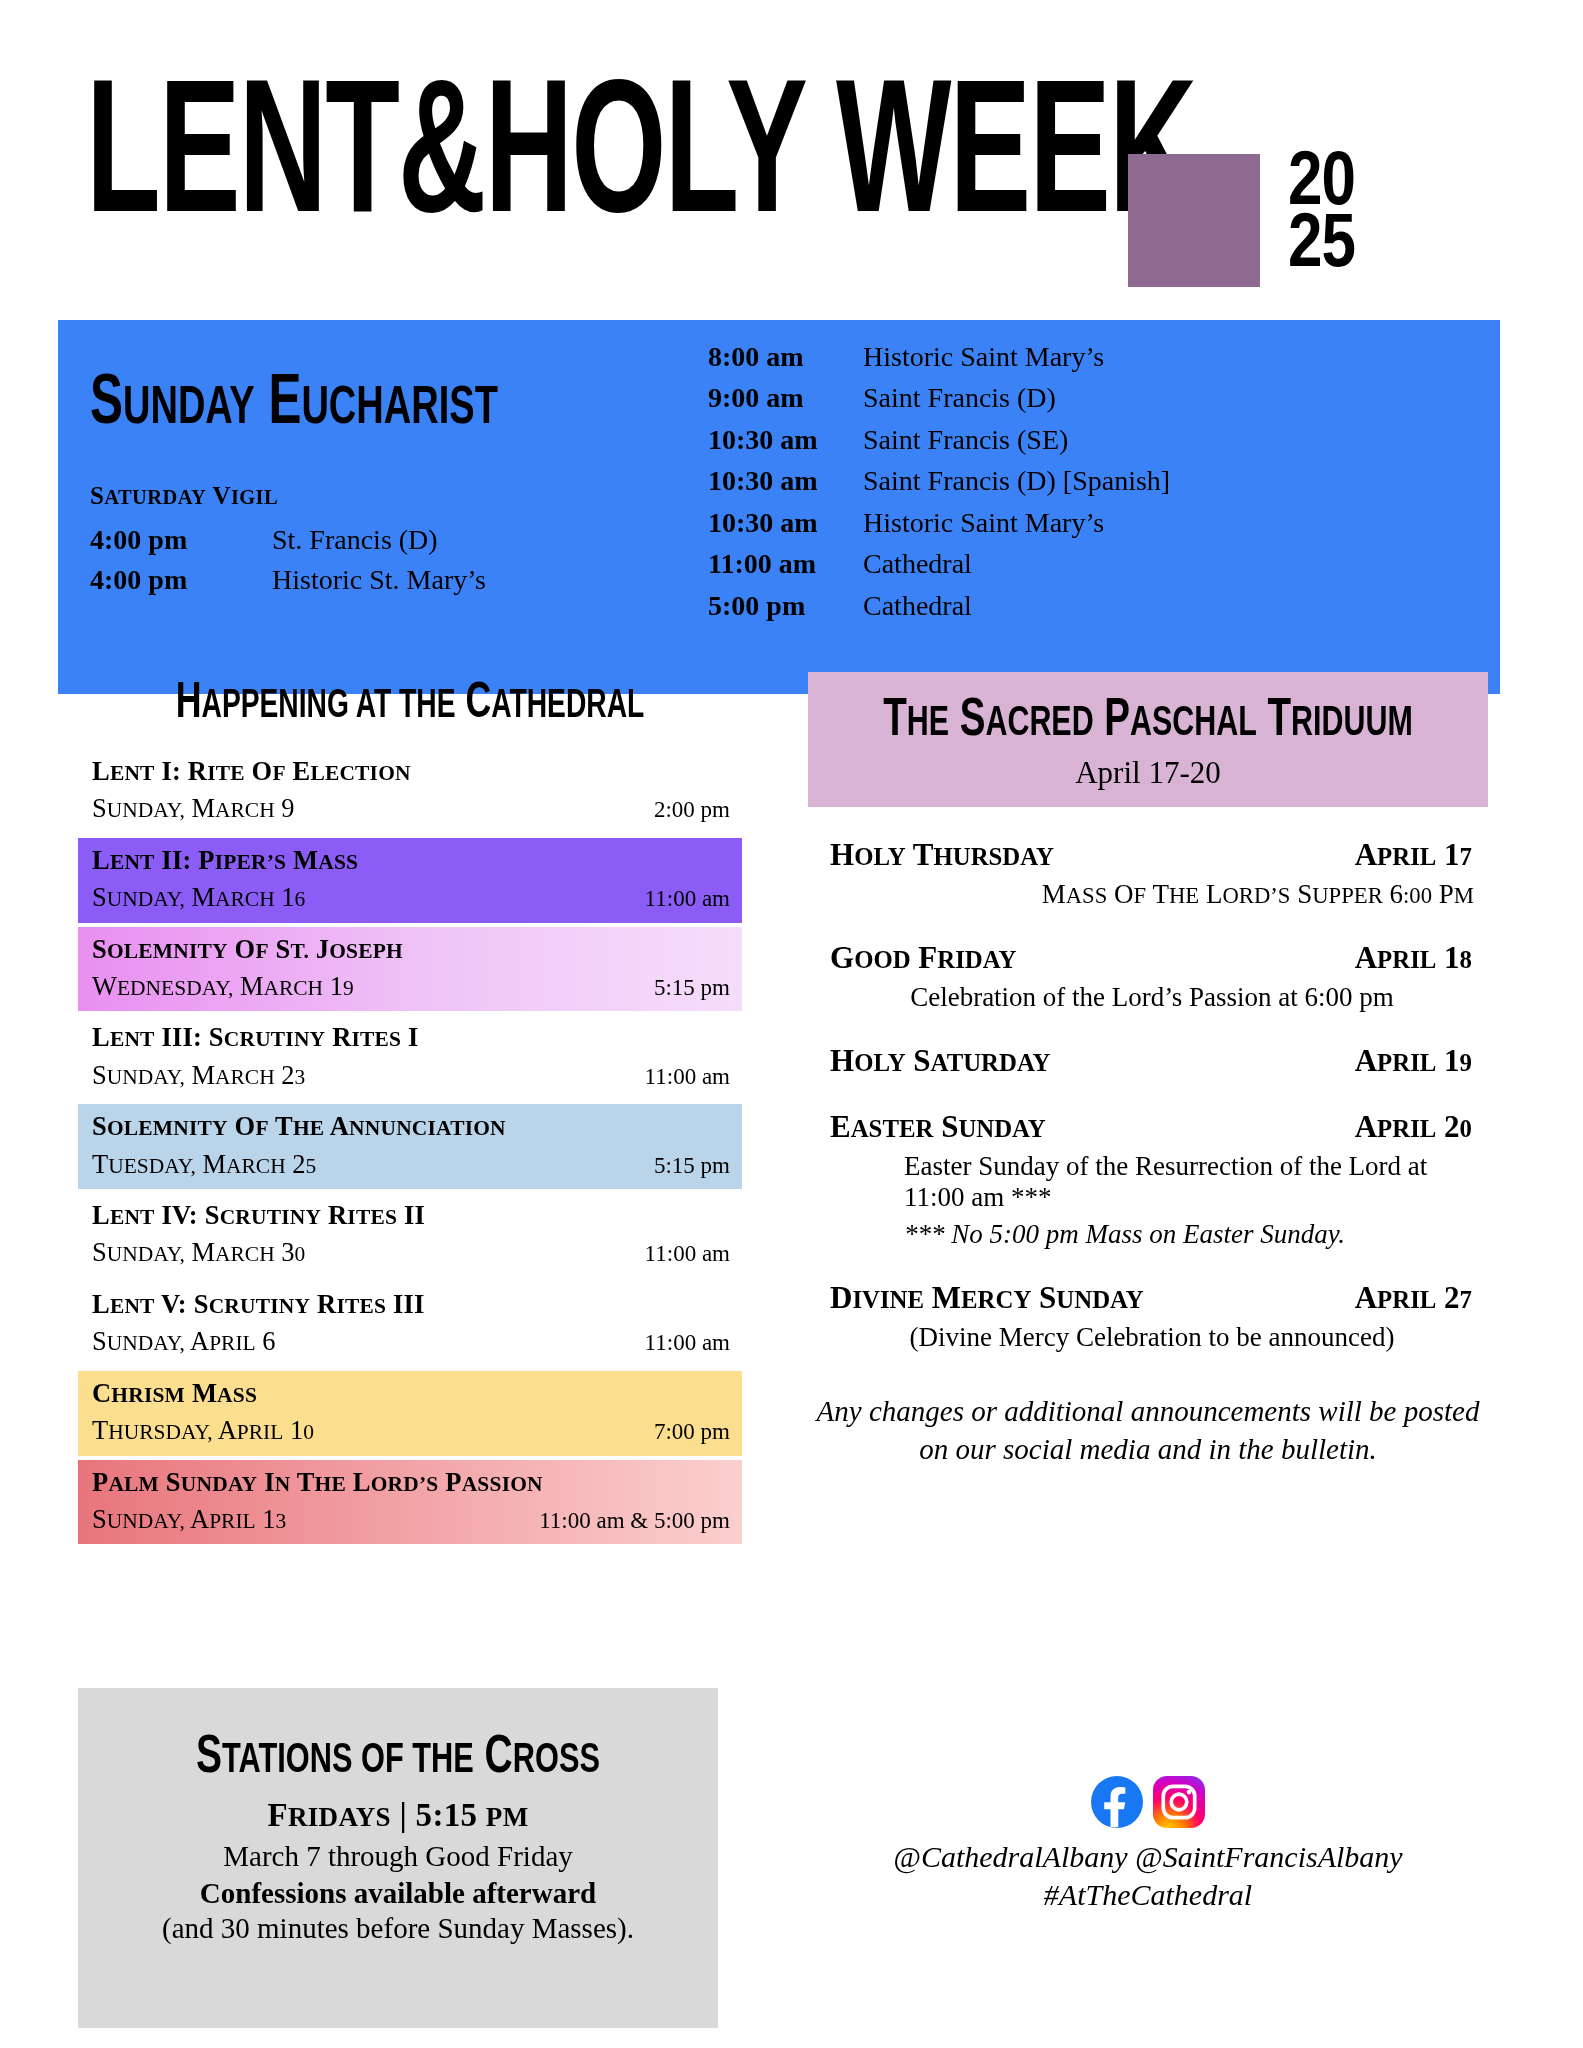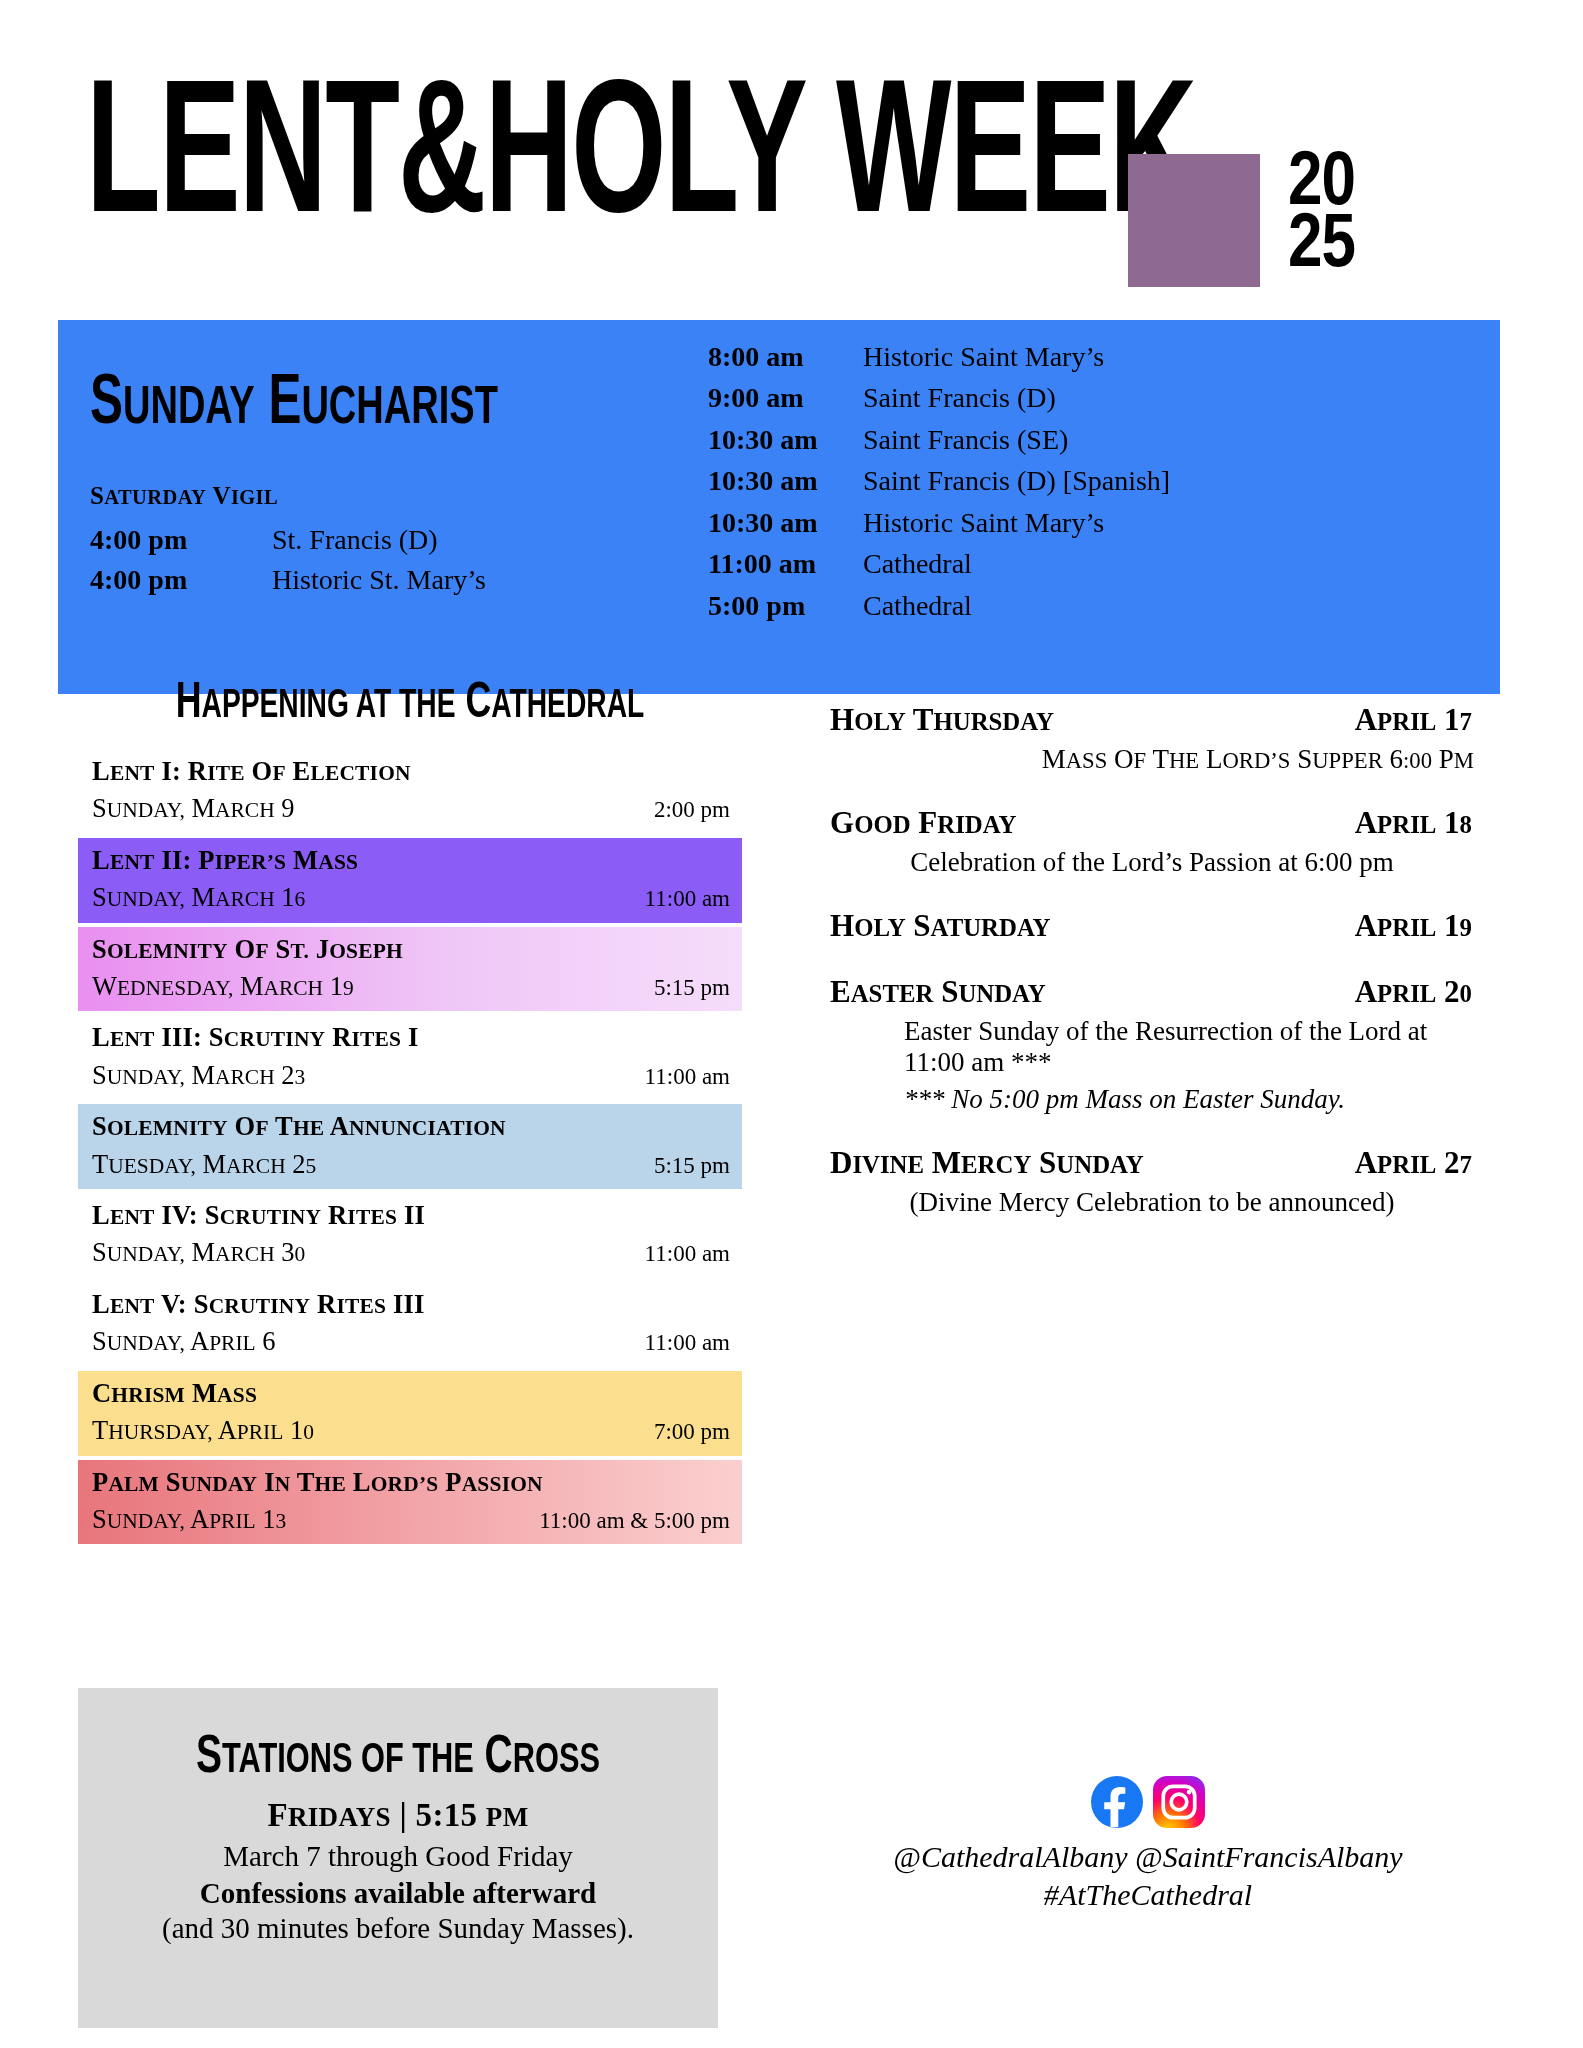--- a/index.html
+++ b/index.html
@@ -405,20 +405,24 @@
 
 <div class="stations">
   <div class="stations-title">S<span class="sc">TATIONS OF THE</span> C<span class="sc">ROSS</span></div>
   <div class="stations-when">F<span class="sc">RIDAYS</span> | 5:15 <span class="sc">PM</span></div>
   <div class="stations-range">March 7 through Good Friday</div>
   <div class="stations-conf">Confessions available afterward</div>
   <div class="stations-note">(and 30 minutes before Sunday Masses).</div>
 </div>
 
 <div class="right-col">
+  <div class="triduum-band" style="background: rgb(217, 179, 212);">
+    <div class="triduum-title">T<span class="sc">HE</span> S<span class="sc">ACRED</span> P<span class="sc">ASCHAL</span> T<span class="sc">RIDUUM</span></div>
+    <div class="triduum-dates">April 17-20</div>
+  </div>
   <div id="triduum-container">
       <div class="trid-item">
         <div class="trid-head">
           <span>H<span class="sc">OLY</span> T<span class="sc">HURSDAY</span></span>
           <span>A<span class="sc">PRIL</span> 1<span class="sc">7</span></span>
         </div>
         <div class="trid-sub right">M<span class="sc">ASS</span> O<span class="sc">F</span> T<span class="sc">HE</span> L<span class="sc">ORD’S</span> S<span class="sc">UPPER</span> 6<span class="sc">:00</span> P<span class="sc">M</span></div>
       </div>
       <div class="trid-item">
         <div class="trid-head">
@@ -442,20 +446,21 @@
         <div class="trid-sub indent italic">*** No 5:00 pm Mass on Easter Sunday.</div>
       </div>
       <div class="trid-item">
         <div class="trid-head">
           <span>D<span class="sc">IVINE</span> M<span class="sc">ERCY</span> S<span class="sc">UNDAY</span></span>
           <span>A<span class="sc">PRIL</span> 2<span class="sc">7</span></span>
         </div>
         <div class="trid-sub center">(Divine Mercy Celebration to be announced)</div>
       </div>
     </div>
+  <div class="closing-note">Any changes or additional announcements will be posted on our social media and in the bulletin.</div>
 </div>
 
 <div class="social">
   <div class="social-icons">
     <span>
       <svg class="fb-icon" viewBox="0 0 48 48" xmlns="http://www.w3.org/2000/svg">
         <circle cx="24" cy="24" r="24" fill="#1877F2"></circle>
         <path d="M30.5 30.8l1-6.6h-6.4v-4.3c0-1.8.9-3.6 3.7-3.6h2.9v-5.6s-2.6-.45-5.1-.45c-5.2 0-8.6 3.15-8.6 8.85v5.1h-5.8v6.6h5.8V47c1.2.18 2.4.28 3.6.28s2.4-.1 3.6-.28V30.8z" fill="#ffffff"></path>
       </svg>
     </span>

